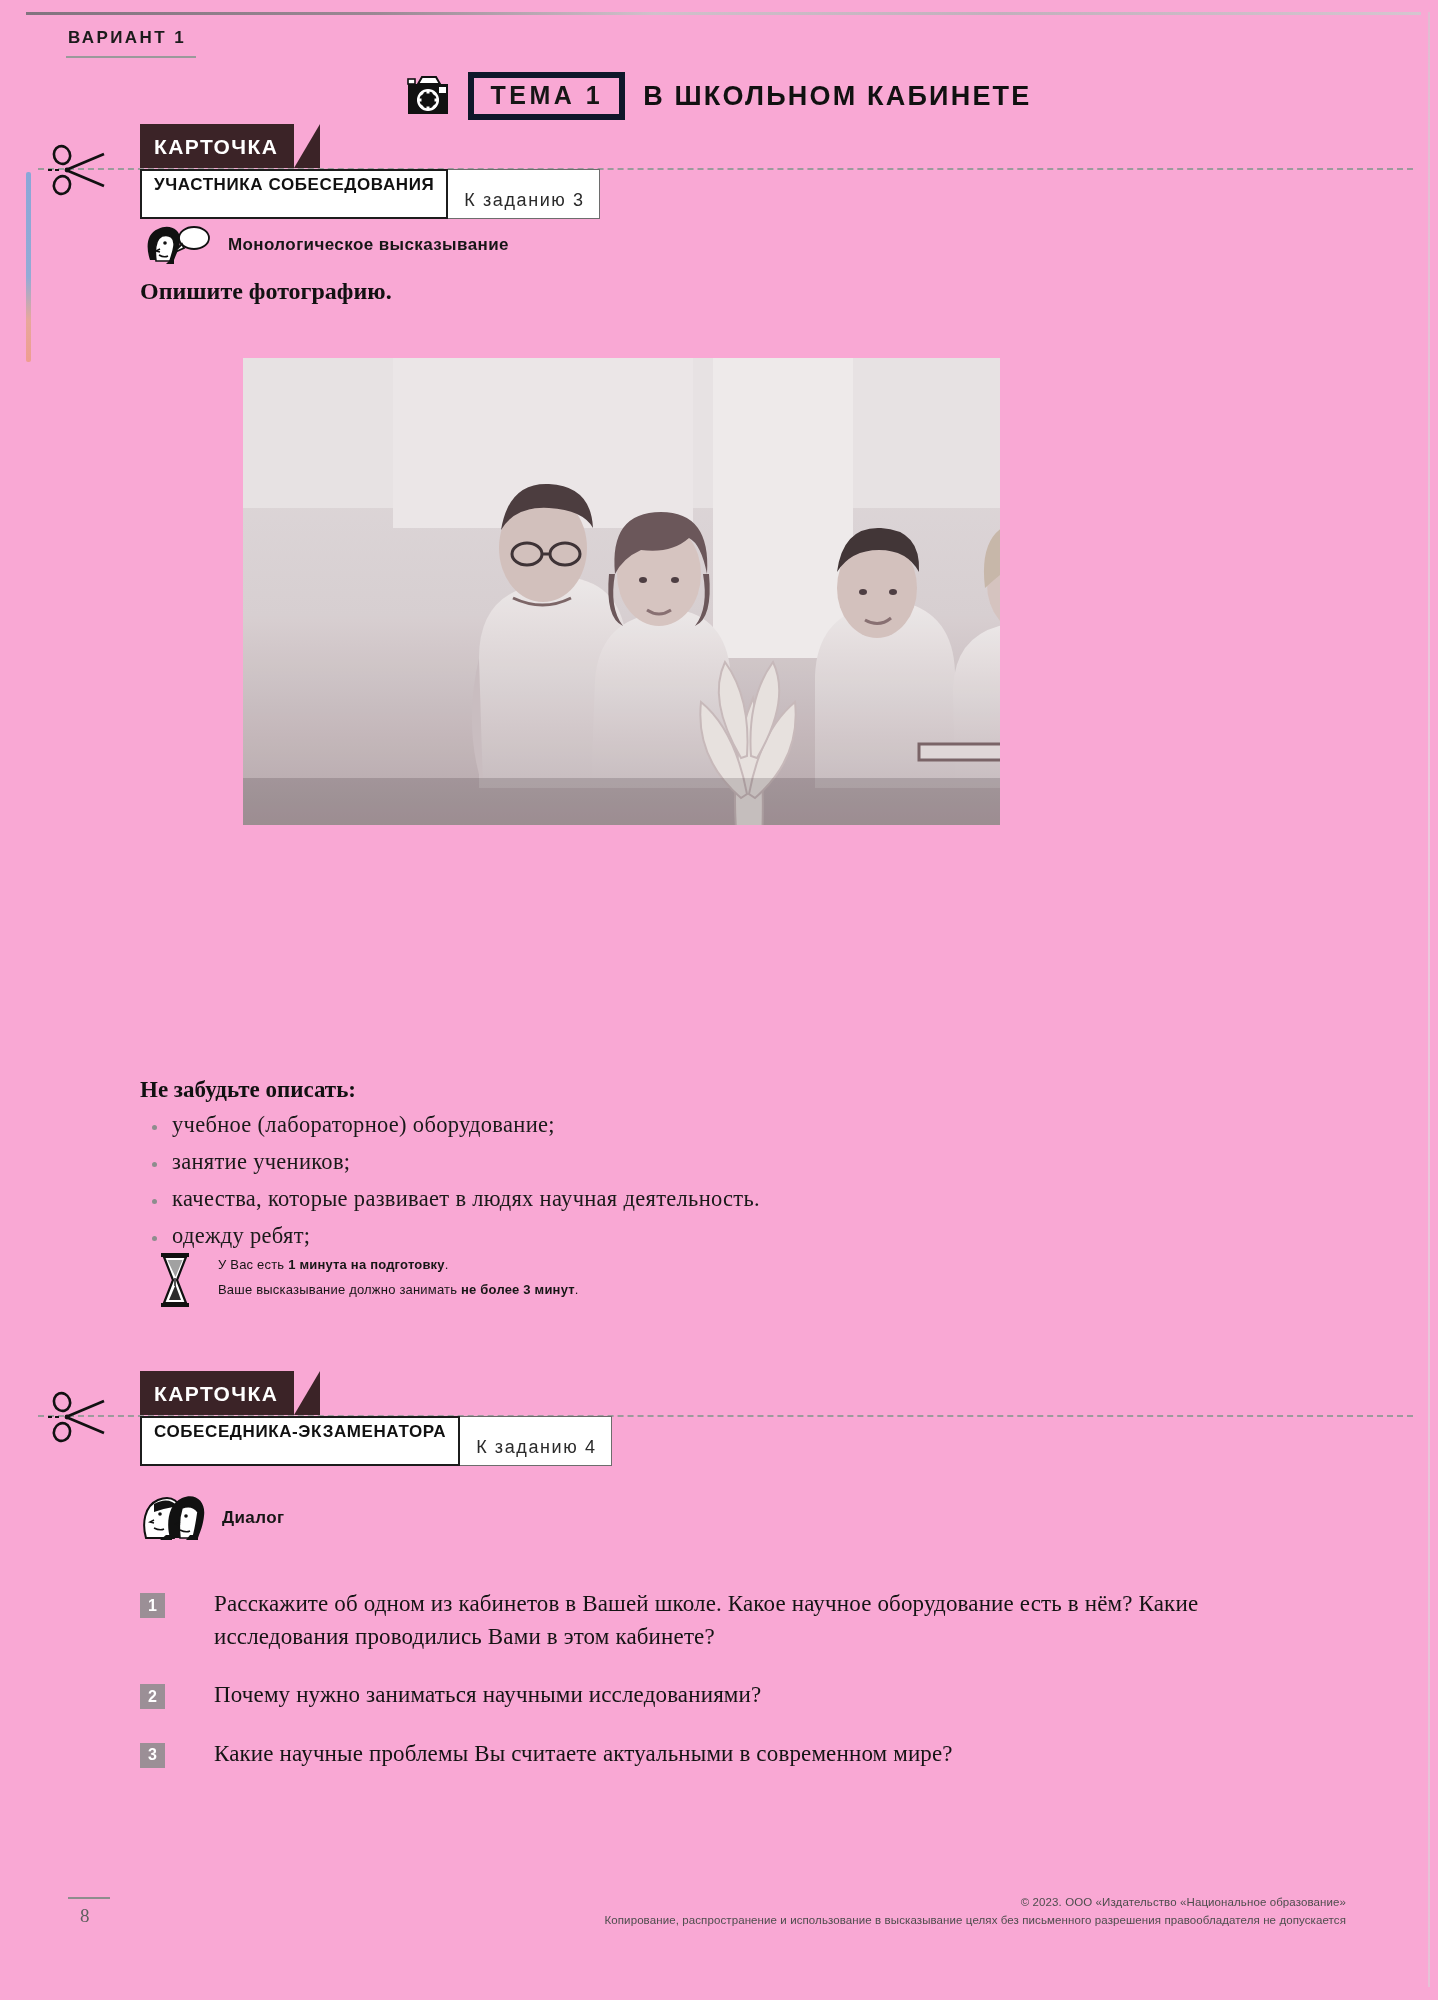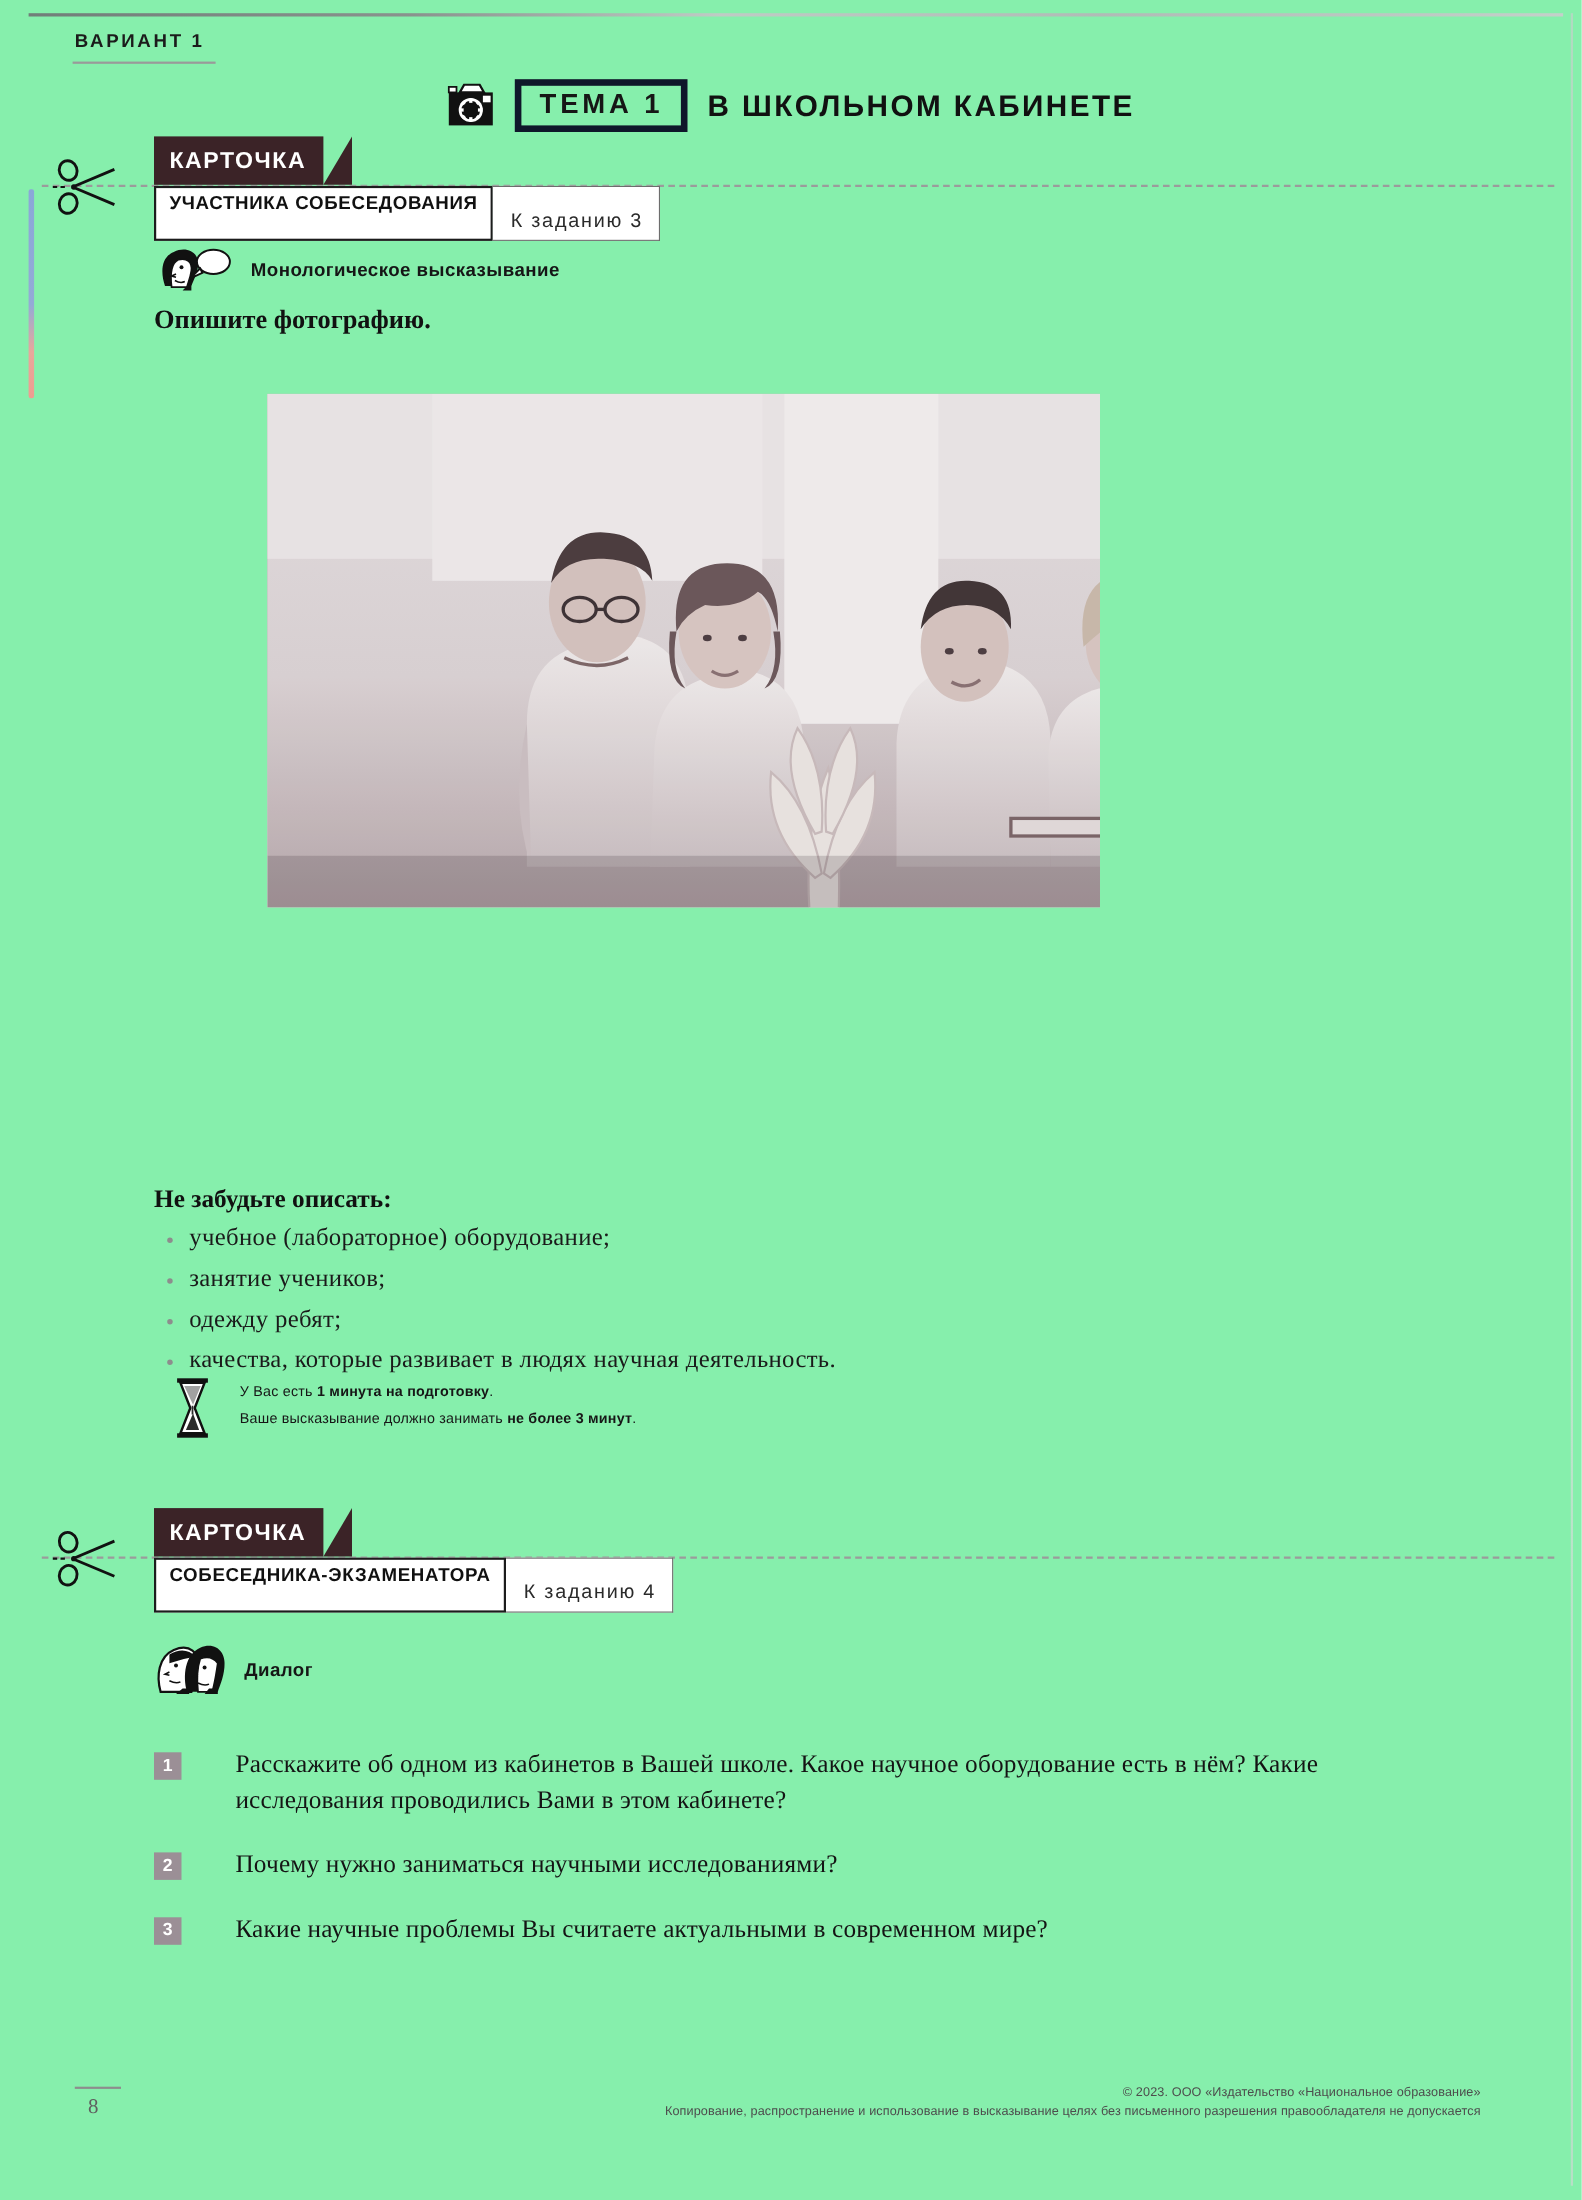--- a/index.html
+++ b/index.html
@@ -12,21 +12,21 @@
     height: 2000px;
     position: relative;
     font-family: "Liberation Sans", sans-serif;
     color: #1b1b1b;
     overflow: hidden;
   }
 
   .page {
     position: absolute;
     inset: 0;
-    background: #86efac;
+    background: #f9a8d4;
   }
 
   
   .scan-top-line {
     position: absolute;
     left: 26px; top: 12px; width: 1395px; height: 3px;
     background: linear-gradient(90deg,#6d6a70 0%, #8a8288 25%, #c9c5c9 45%, #b8b2b8 70%, #cfcbcf 100%);
     opacity: .85;
   }
   .scan-right-line {
@@ -521,22 +521,22 @@
 
       <rect width="757" height="467" fill="#7a666b" opacity="0.06"></rect>
       <rect x="0" y="420" width="757" height="47" fill="#2f2327" opacity="0.18"></rect>
     </svg>
   </div>
 
   <div class="describe-head">Не забудьте описать:</div>
   <ul class="bullets">
     <li>учебное (лабораторное) оборудование;</li>
     <li>занятие учеников;</li>
+    <li>качества, которые развивает в людях научная деятельность.</li>
     <li>одежду ребят;</li>
-    <li>качества, которые развивает в людях научная деятельность.</li>
   </ul>
 
   <div class="timing">
     <span>
       <svg width="34" height="56" viewBox="0 0 34 56">
         <rect x="3" y="1" width="28" height="4" fill="#111"></rect>
         <rect x="3" y="51" width="28" height="4" fill="#111"></rect>
         <path d="M6 5 L28 5 L19 28 L28 51 L6 51 L15 28 Z" fill="#fff" stroke="#111" stroke-width="2.2"></path>
         <path d="M9.5 8 L24.5 8 L17.5 25 Z" fill="#6f6f6f" opacity=".65"></path>
         <path d="M11 48 L23 48 L17.5 33 Z" fill="#2b2b2b"></path>

